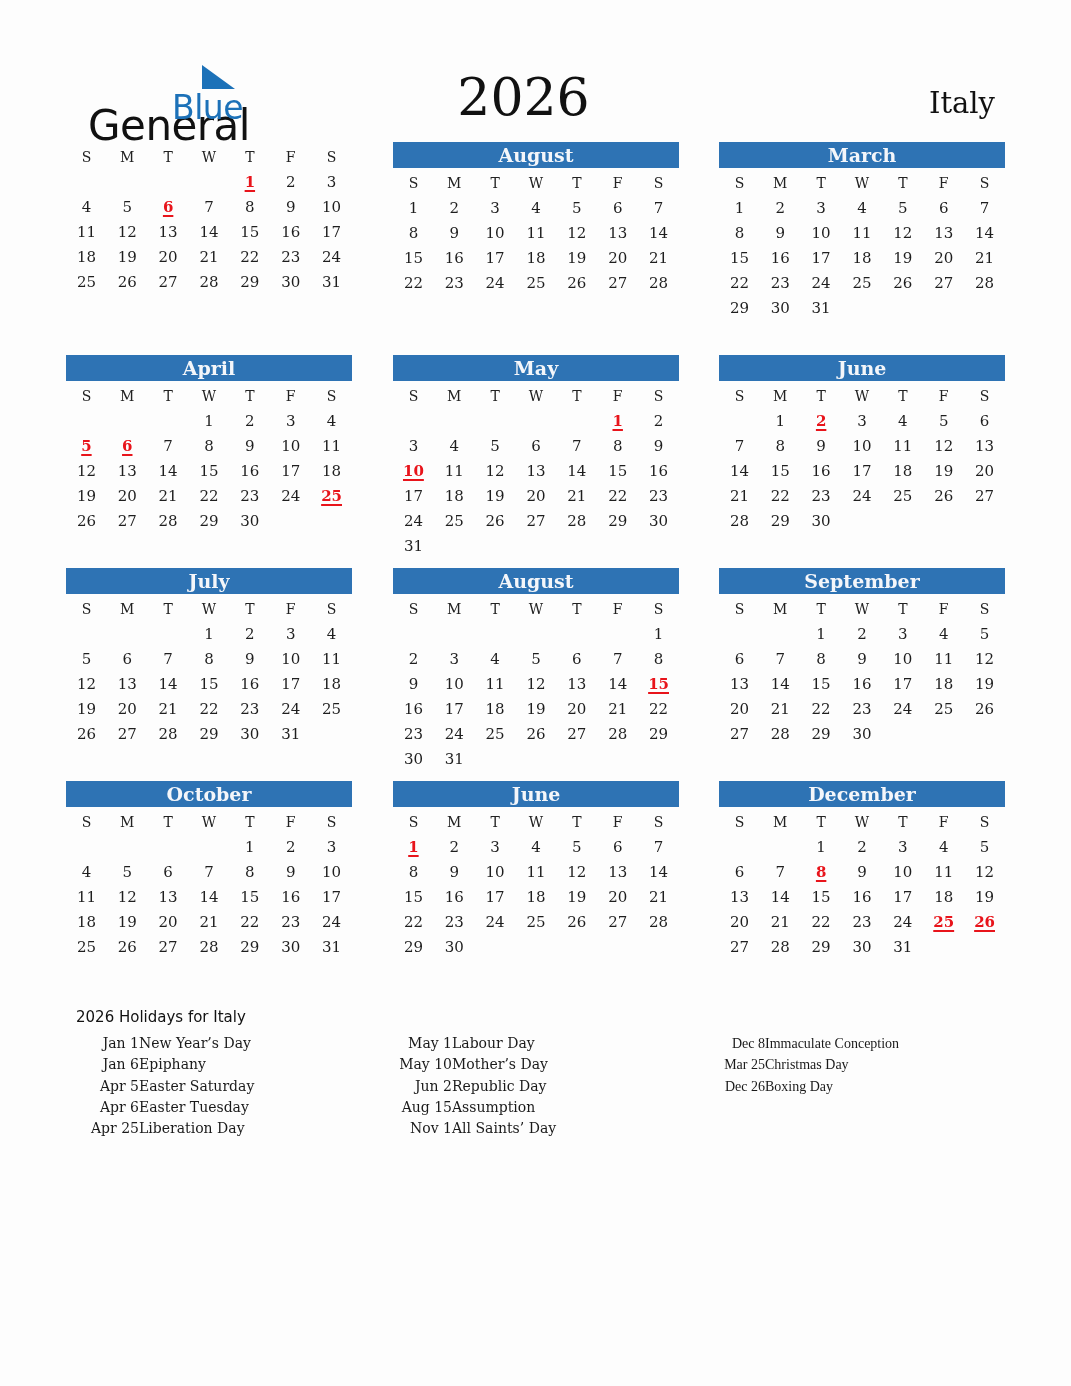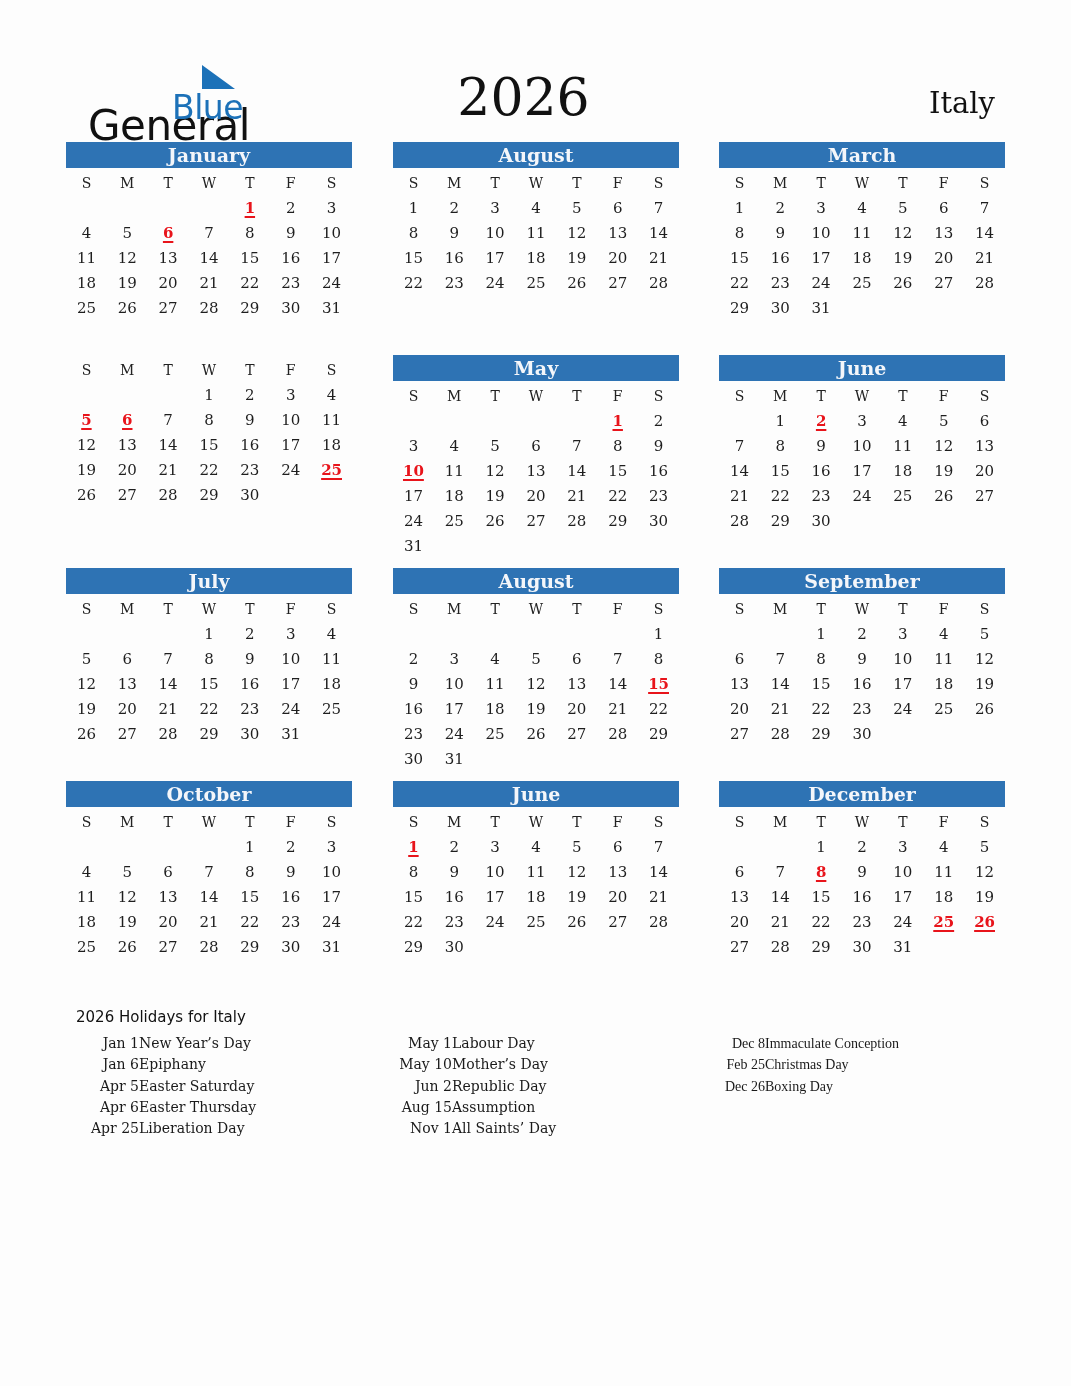--- a/index.html
+++ b/index.html
@@ -28,21 +28,20 @@
   <span class="g">General</span>
   <span class="tri"></span>
   <span class="b">Blue</span>
 </div>
 
 <div class="year">2026</div>
 <div class="country">Italy</div>
 
 <div id="months">
     <div class="month" style="left: 66px; top: 142px;">
-      <div class="mhead">January</div>
       <div class="grid">
         <div class="dow">S</div>
         <div class="dow">M</div>
         <div class="dow">T</div>
         <div class="dow">W</div>
         <div class="dow">T</div>
         <div class="dow">F</div>
         <div class="dow">S</div>
         <div class="cell"></div>
         <div class="cell"></div>
@@ -158,20 +157,21 @@
         <div class="cell">25</div>
         <div class="cell">26</div>
         <div class="cell">27</div>
         <div class="cell">28</div>
         <div class="cell">29</div>
         <div class="cell">30</div>
         <div class="cell">31</div>
       </div>
     </div>
     <div class="month" style="left: 66px; top: 355px;">
+      <div class="mhead">April</div>
       <div class="grid">
         <div class="dow">S</div>
         <div class="dow">M</div>
         <div class="dow">T</div>
         <div class="dow">W</div>
         <div class="dow">T</div>
         <div class="dow">F</div>
         <div class="dow">S</div>
         <div class="cell"></div>
         <div class="cell"></div>
@@ -573,28 +573,28 @@
       </div>
     </div>
   </div>
 
 <div class="hols-title">2026 Holidays for Italy</div>
 <div id="hols">
     <div class="hcol" style="left: 76px;">
       <div class="hrow"><span class="d">Jan 1</span><span>New Year’s Day</span></div>
       <div class="hrow"><span class="d">Jan 6</span><span>Epiphany</span></div>
       <div class="hrow"><span class="d">Apr 5</span><span>Easter Saturday</span></div>
-      <div class="hrow"><span class="d">Apr 6</span><span>Easter Thursday</span></div>
+      <div class="hrow"><span class="d">Apr 6</span><span>Easter Tuesday</span></div>
       <div class="hrow"><span class="d">Apr 25</span><span>Liberation Day</span></div>
     </div>
     <div class="hcol" style="left: 389px;">
       <div class="hrow"><span class="d">May 1</span><span>Labour Day</span></div>
       <div class="hrow"><span class="d">May 10</span><span>Mother’s Day</span></div>
       <div class="hrow"><span class="d">Jun 2</span><span>Republic Day</span></div>
       <div class="hrow"><span class="d">Aug 15</span><span>Assumption</span></div>
       <div class="hrow"><span class="d">Nov 1</span><span>All Saints’ Day</span></div>
     </div>
     <div class="hcol" style="left: 702px; font-family: Liberation Serif, serif;">
       <div class="hrow"><span class="d">Dec 8</span><span>Immaculate Conception</span></div>
-      <div class="hrow"><span class="d">Feb 25</span><span>Christmas Day</span></div>
+      <div class="hrow"><span class="d">Mar 25</span><span>Christmas Day</span></div>
       <div class="hrow"><span class="d">Dec 26</span><span>Boxing Day</span></div>
     </div>
   </div>
 
 </body></html>

